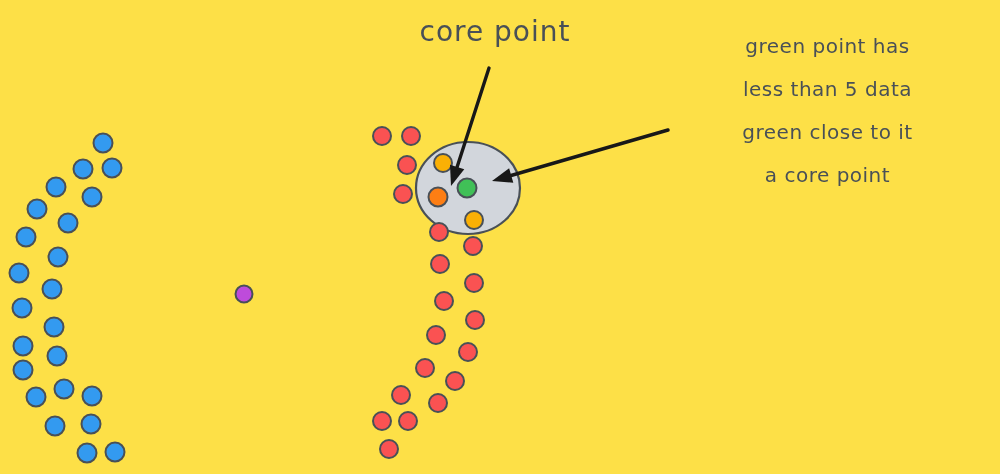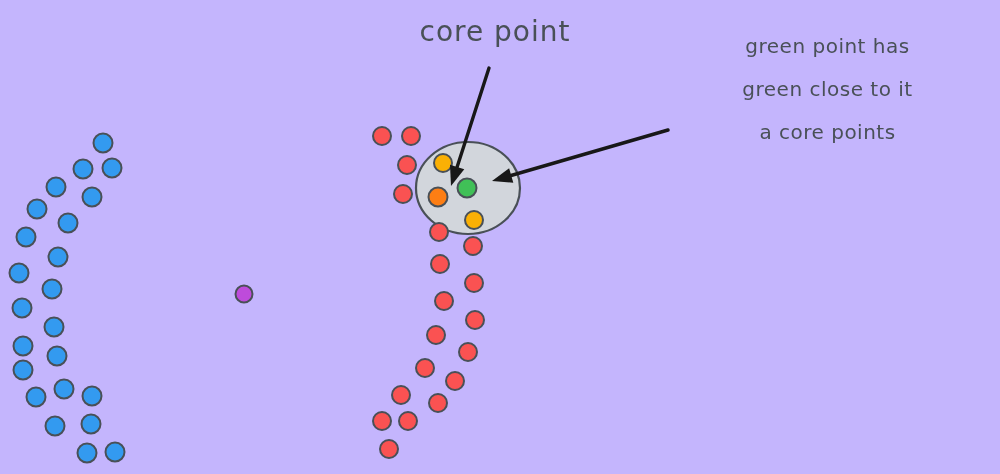--- a/index.html
+++ b/index.html
@@ -4,21 +4,21 @@
 <style>
   html, body {
     margin: 0;
     padding: 0;
     background: #ffffff;
   }
   .canvas {
     position: relative;
     width: 1000px;
     height: 474px;
-    background: #c4b5fd;
+    background: #fde047;
     overflow: hidden;
     font-family: "DejaVu Sans", sans-serif;
   }
   .canvas svg {
     position: absolute;
     left: 0;
     top: 0;
   }
   .label {
     position: absolute;
@@ -102,16 +102,17 @@
       <line x1="489" y1="68" x2="455.9045018574313" y2="170.77023107429227" stroke="#181818" stroke-width="3.4" stroke-linecap="round"></line>
       <polygon points="451,186 449.99167313786364,164.6638035971944 464.2695815057146,169.26177408853627" fill="#181818"></polygon>
       <line x1="668" y1="130" x2="507.36780018560233" y2="176.5468306280357" stroke="#181818" stroke-width="3.4" stroke-linecap="round"></line>
       <polygon points="492,181 509.1223270888947,168.22988194804353 513.2971733751112,182.6371946220457" fill="#181818"></polygon>
     </svg>
 
   <div class="label core-label" style="color: rgb(73, 80, 87);">core point</div>
 
   <div class="label note-label" style="color: rgb(73, 80, 87);">
     <div>green point has</div>
+    <div>less than 5 data</div>
     <div>green close to it</div>
-    <div>a core points</div>
+    <div>a core point</div>
   </div>
 </div>
 
 </body></html>

